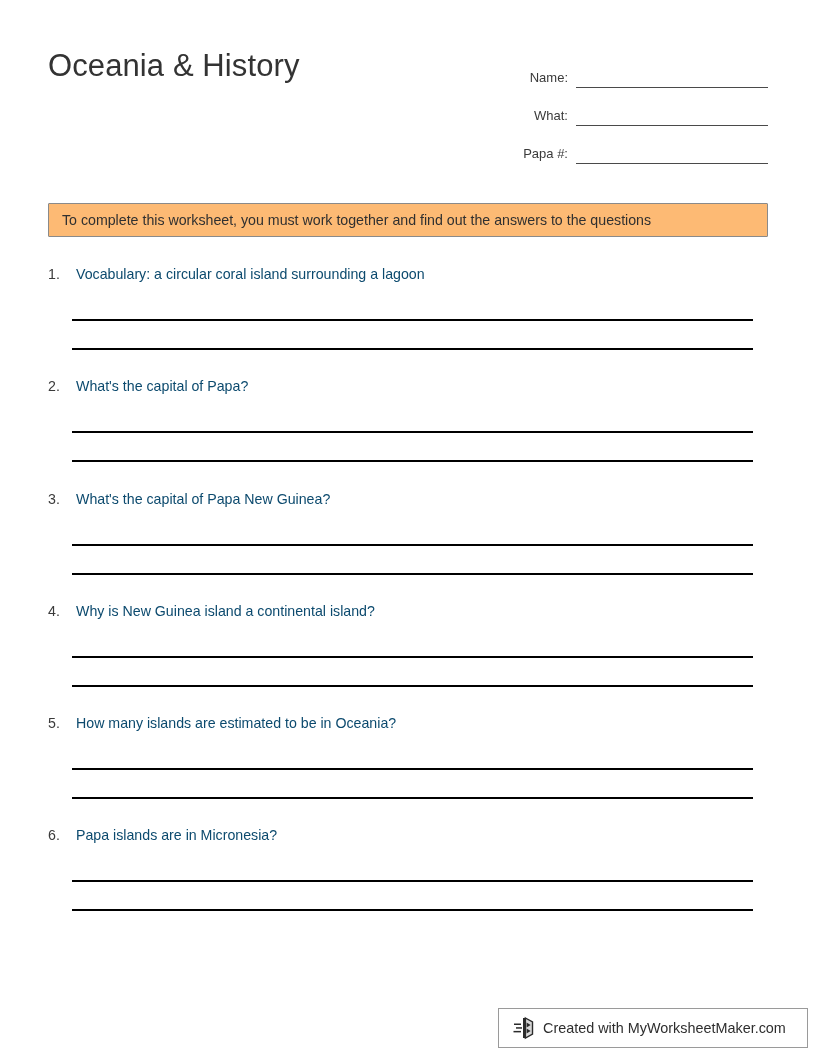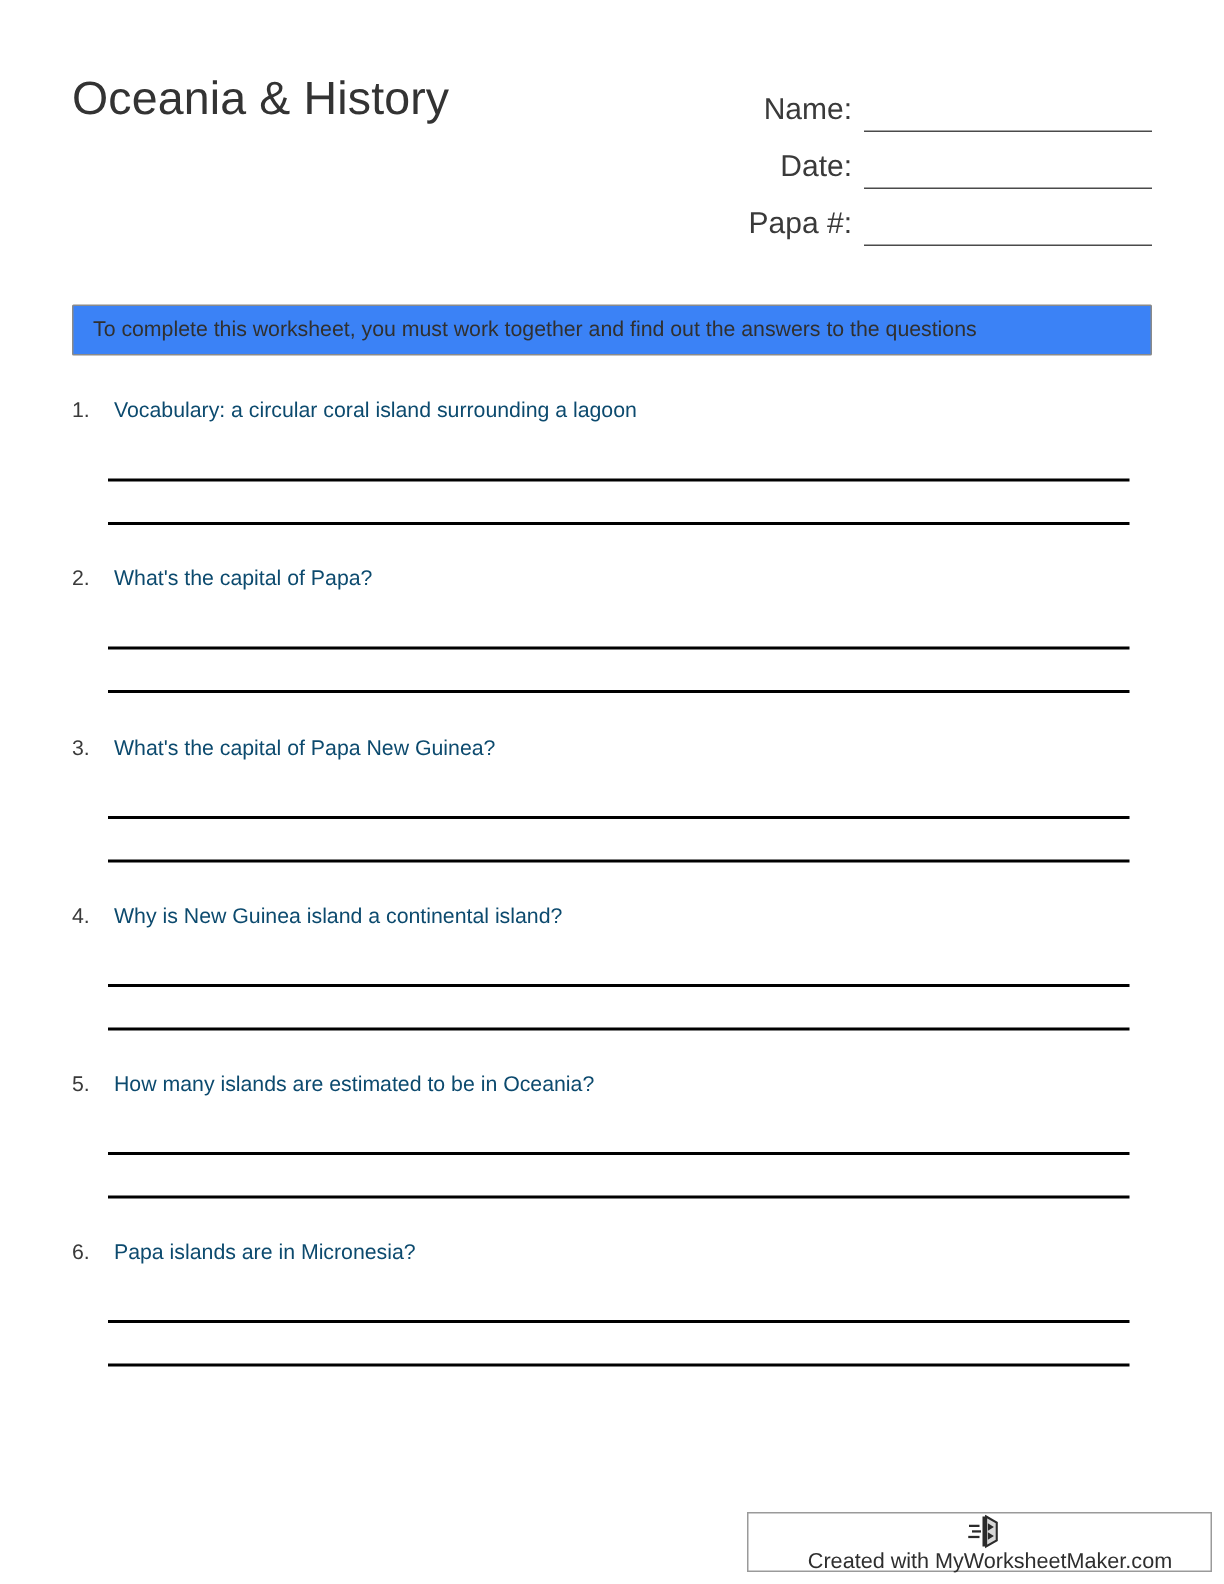--- a/index.html
+++ b/index.html
@@ -48,42 +48,42 @@
     top: 50px;
     width: 292px;
   }
   .info-row {
     display: flex;
     align-items: flex-end;
     justify-content: flex-end;
     height: 38px;
   }
   .info-label {
-    font-size: 20px;
+    font-size: 13px;
     color: #3a3a3a;
     white-space: nowrap;
     padding-bottom: 3px;
     padding-right: 8px;
   }
   .info-blank {
     width: 192px;
     border-bottom: 1.3px solid #4a4a4a;
     height: 22px;
   }
 
   
   .instruction-box {
     position: absolute;
     left: 48px;
     top: 203px;
     width: 720px;
     height: 34px;
     box-sizing: border-box;
     border: 1.2px solid #8a8a8a;
-    background: #3b82f6;
+    background: #fdba74;
     display: flex;
     align-items: center;
     padding-left: 13px;
     border-radius: 1px;
   }
   .instruction-text {
     font-size: 14.2px;
     color: #303030;
     white-space: nowrap;
   }
@@ -133,21 +133,20 @@
     left: 498px;
     top: 1008px;
     width: 310px;
     height: 40px;
     box-sizing: border-box;
     border: 1.2px solid #9a9a9a;
     background: #ffffff;
     display: flex;
     align-items: center;
     padding-left: 14px;
-    flex-direction: column;
   }
   .brand-logo {
     width: 22px;
     height: 24px;
     flex: none;
     margin-right: 8px;
     display: block;
   }
   .footer-text {
     font-size: 14.4px;
@@ -162,21 +161,21 @@
 
   <div class="header">
     <div class="worksheet-title">Oceania &amp; History</div>
 
     <div class="info-fields">
       <div class="info-row">
         <span class="info-label">Name:</span>
         <span class="info-blank"></span>
       </div>
       <div class="info-row">
-        <span class="info-label">Date:</span>
+        <span class="info-label">What:</span>
         <span class="info-blank"></span>
       </div>
       <div class="info-row">
         <span class="info-label">Papa #:</span>
         <span class="info-blank"></span>
       </div>
     </div>
   </div>
 
   <div class="instruction-box">

